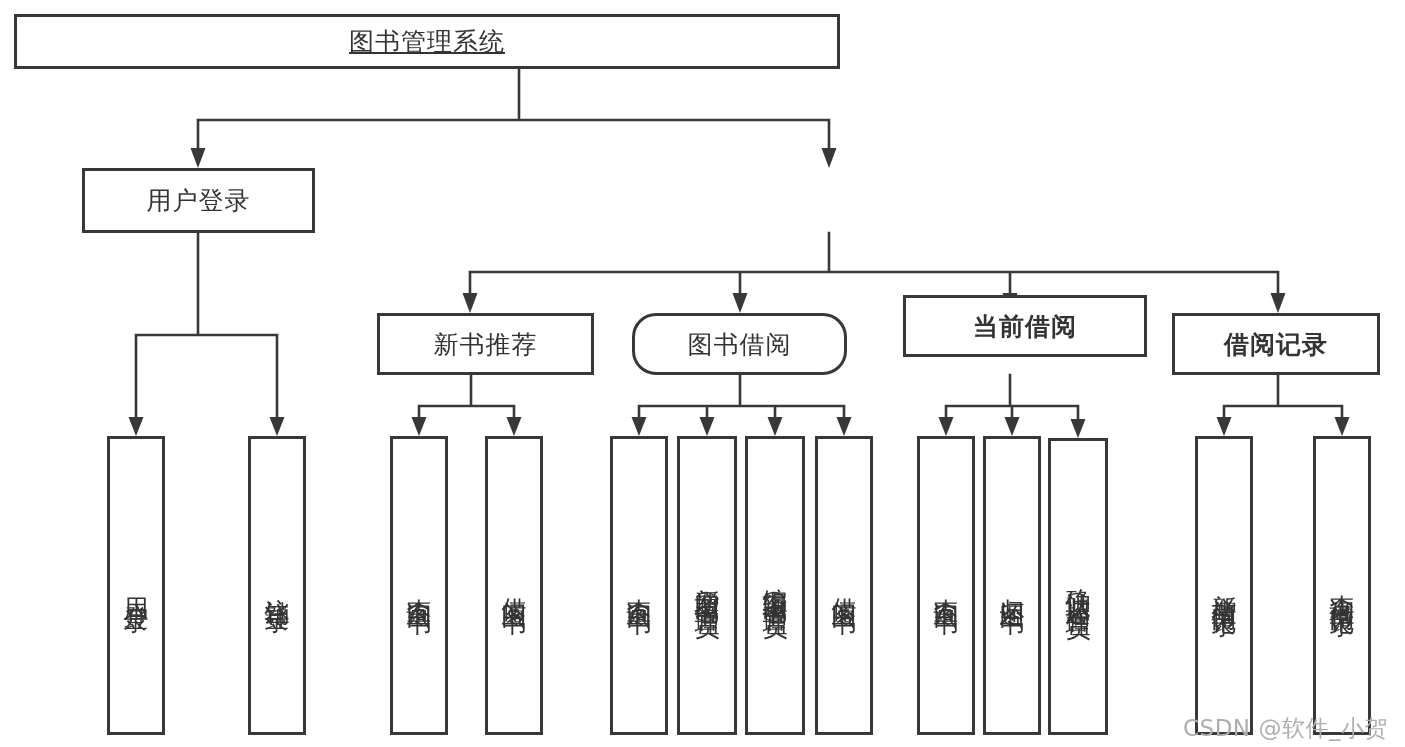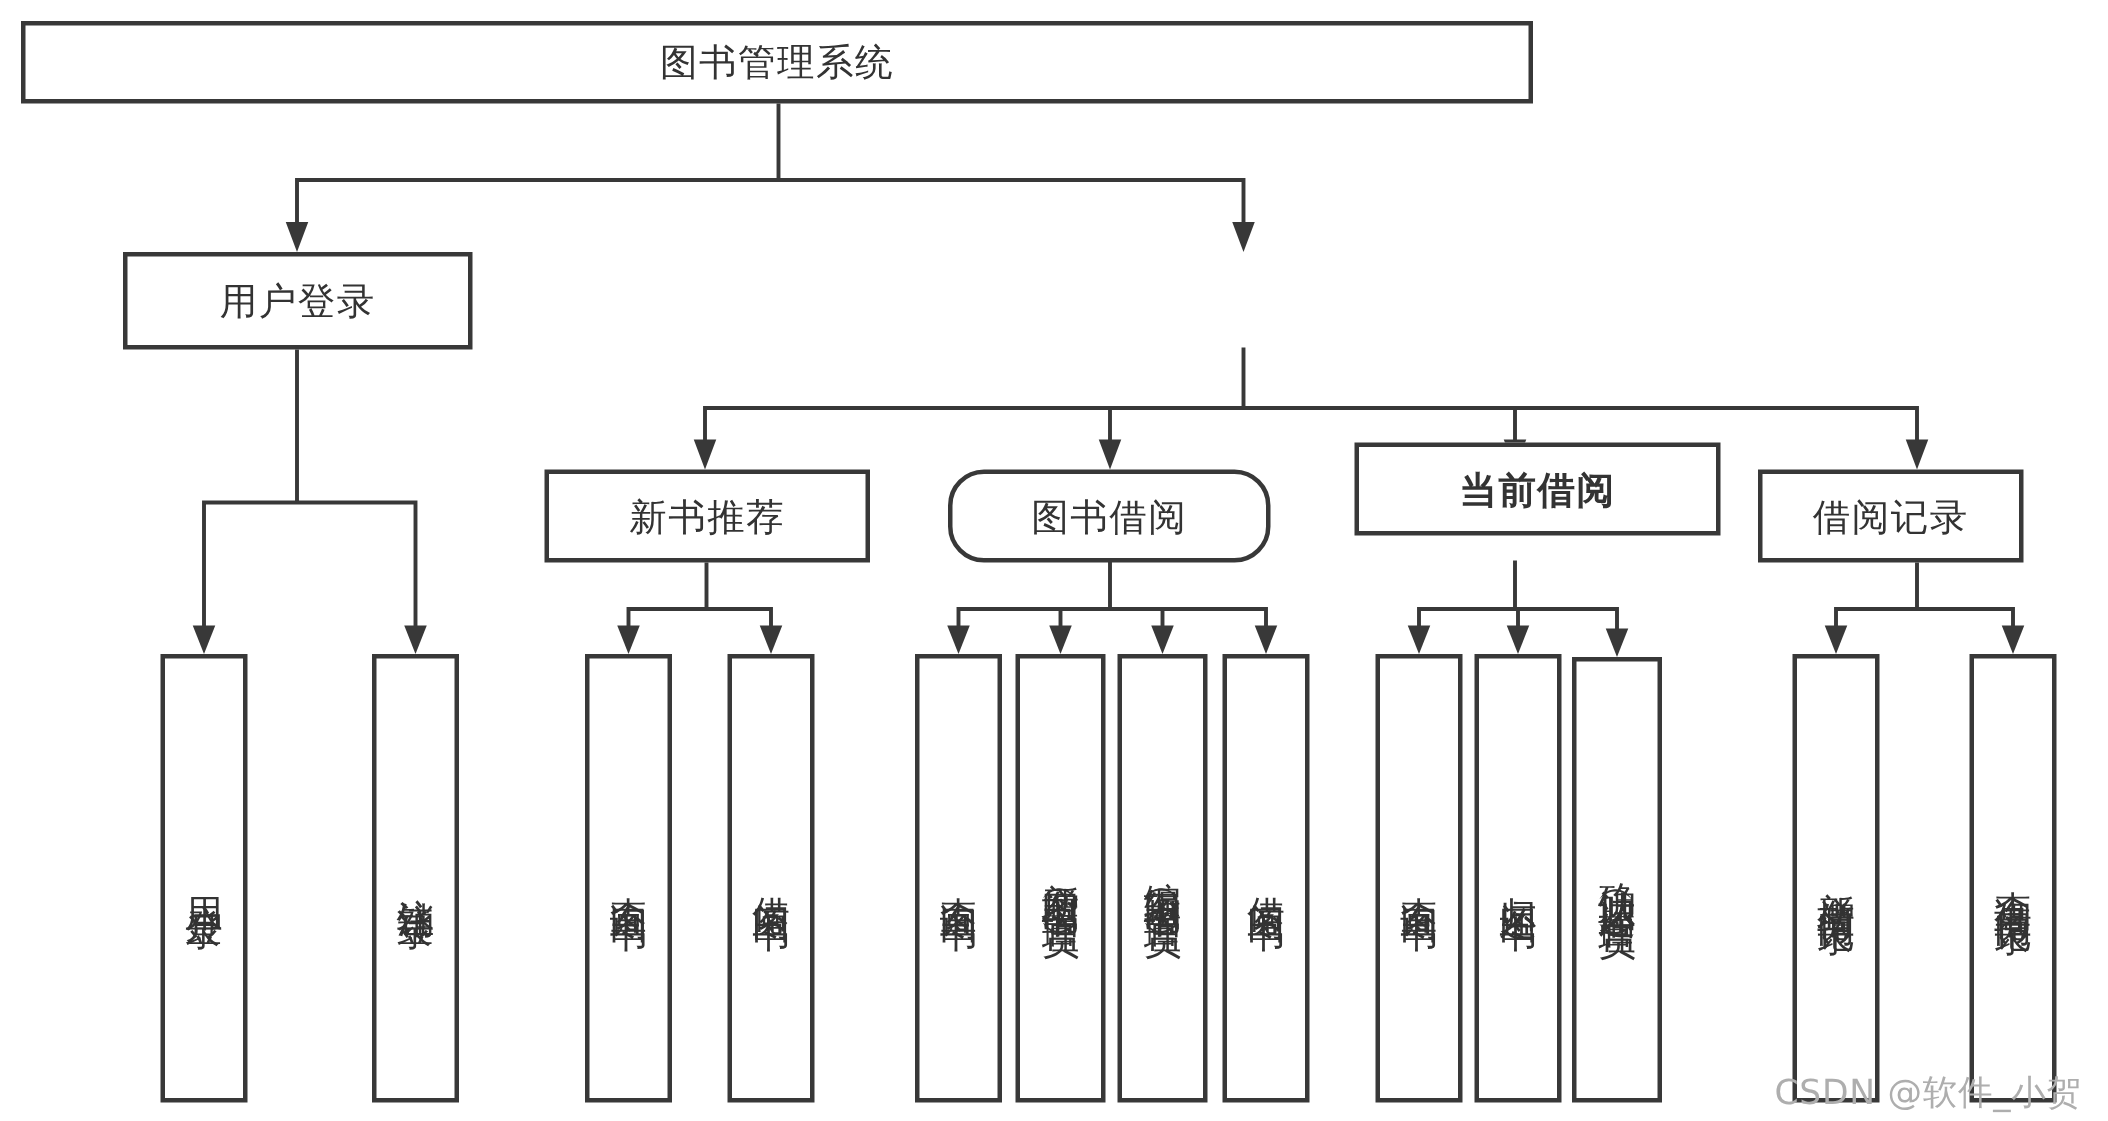--- a/index.html
+++ b/index.html
@@ -13,27 +13,27 @@
     position:absolute; background:#ffffff; border:3px solid #383838;
     box-sizing:border-box; display:flex; align-items:center; justify-content:center;
     white-space:nowrap;
   }
   .h-node { font-size:25px; letter-spacing:1px; }
   .v-node {
     writing-mode:vertical-rl; text-orientation:mixed;
     font-size:25px; letter-spacing:4px; white-space:normal;
   }
   
-  .n-root  { left:14px;  top:14px;  width:1008px; height:55px; }
+  .n-root  { left:14px;  top:14px;  width:826px; height:55px;text-decoration:underline; }
   .n-l2a   { left:82px;  top:168px; width:233px;  height:65px; }
   .n-l2b   { left:712px; top:168px; width:233px;  height:65px; }
-  .n-l3a   { left:363px; top:313px; width:217px;  height:62px; }
+  .n-l3a   { left:377px; top:313px; width:217px;  height:62px; }
   .n-l3b   { left:632px; top:313px; width:215px;  height:62px;border-radius:24px; }
   .n-l3c   { left:903px; top:295px; width:244px;  height:62px;font-weight:bold; }
-  .n-l3d   { left:1172px;top:313px; width:177px;  height:62px; }
+  .n-l3d   { left:1172px;top:313px; width:208px;  height:62px;font-weight:bold; }
   .n-f1    { left:107px; top:436px; width:58px; height:299px; }
   .n-f2    { left:248px; top:436px; width:58px; height:299px; }
   .n-f3    { left:390px; top:436px; width:58px; height:299px; }
   .n-f4    { left:485px; top:436px; width:58px; height:299px; }
   .n-f5    { left:610px; top:436px; width:58px; height:299px; }
   .n-f6    { left:677px; top:436px; width:60px; height:299px; }
   .n-f7    { left:745px; top:436px; width:60px; height:299px; }
   .n-f8    { left:815px; top:436px; width:58px; height:299px; }
   .n-f9    { left:917px; top:436px; width:58px; height:299px; }
   .n-f10   { left:983px; top:436px; width:58px; height:299px; }

